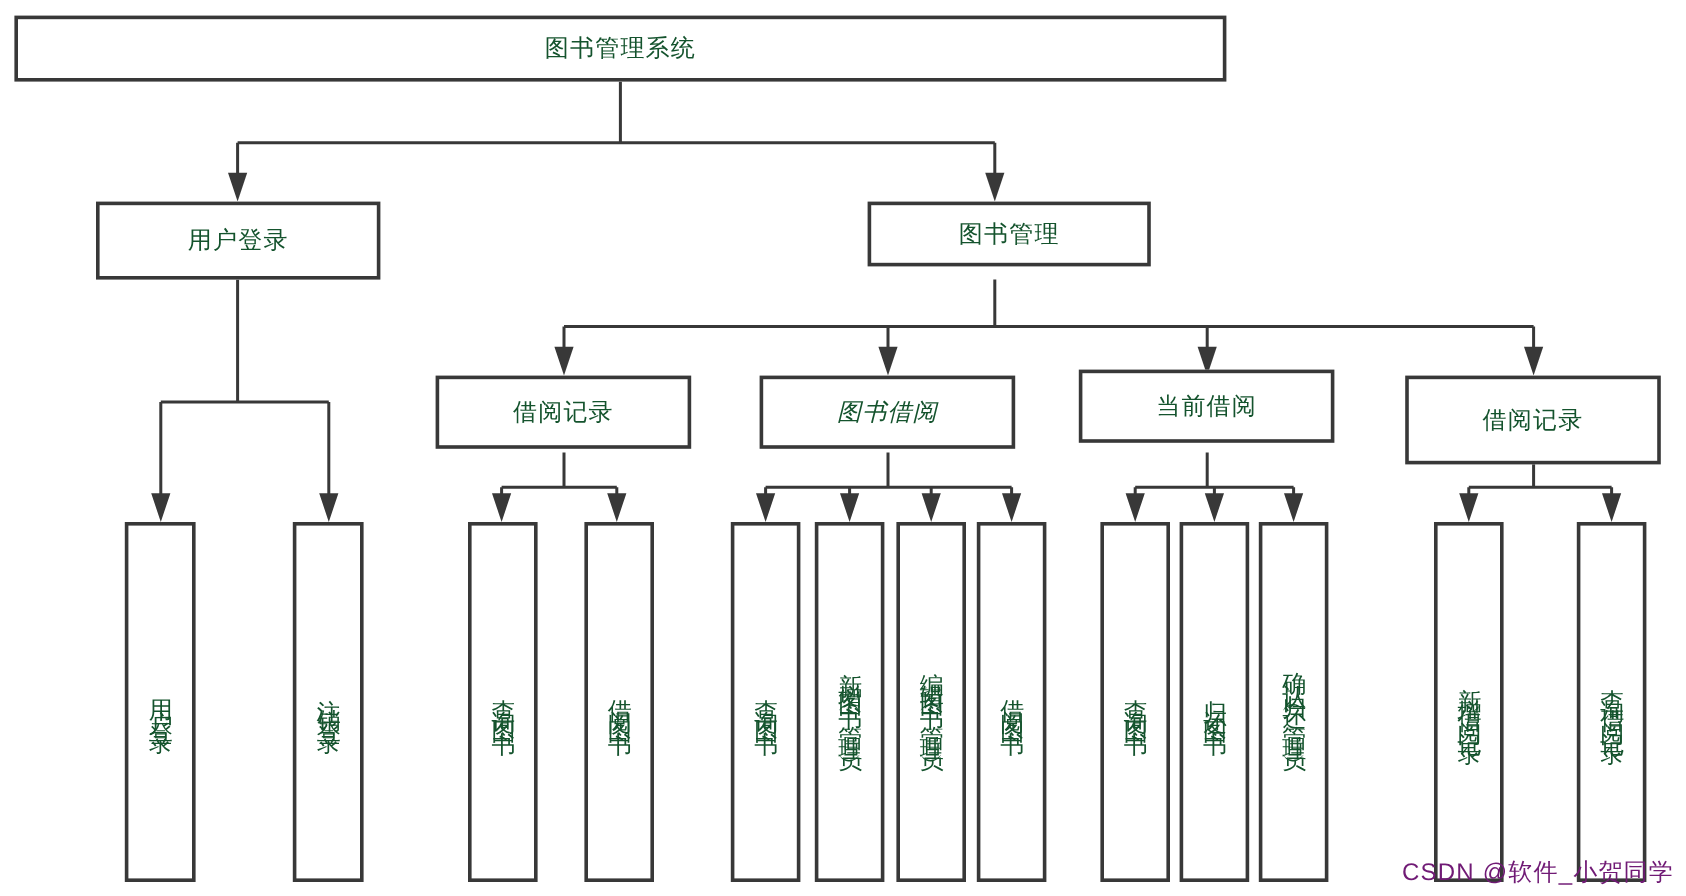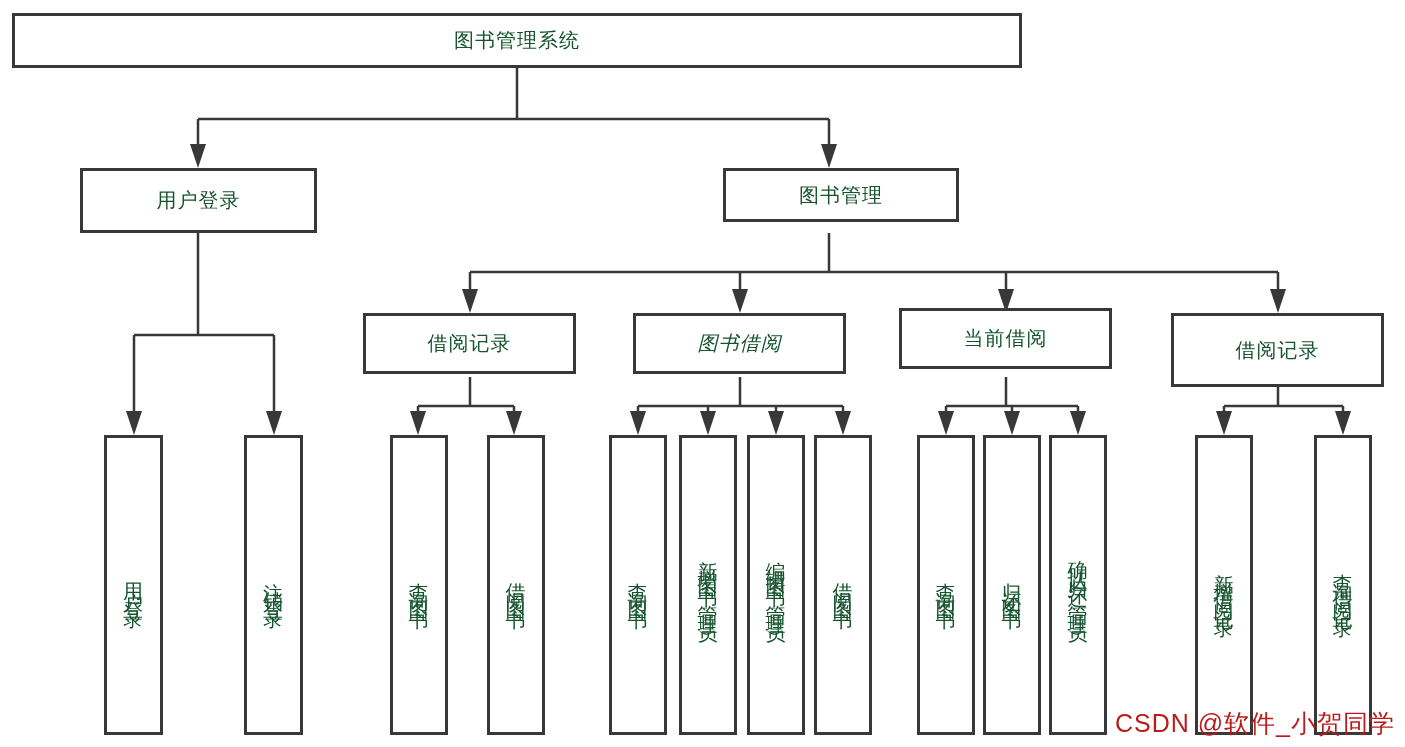--- a/index.html
+++ b/index.html
@@ -38,22 +38,22 @@
     writing-mode: vertical-rl;
     text-orientation: mixed;
     letter-spacing: 9px;
     white-space: normal;
     line-height: 1.0;
   }
   .watermark {
     position: absolute;
     right: 10px;
     bottom: 7px;
-    font-size: 25px;
-    color: #b91c1c;
+    font-size: 20px;
+    color: #701a75;
     letter-spacing: 1px;
     z-index: 5;
   }
 </style>
 </head>
 <body>
 
 <div class="canvas">
 
   <svg class="connectors" width="1405" height="747" viewBox="0 0 1405 747">

